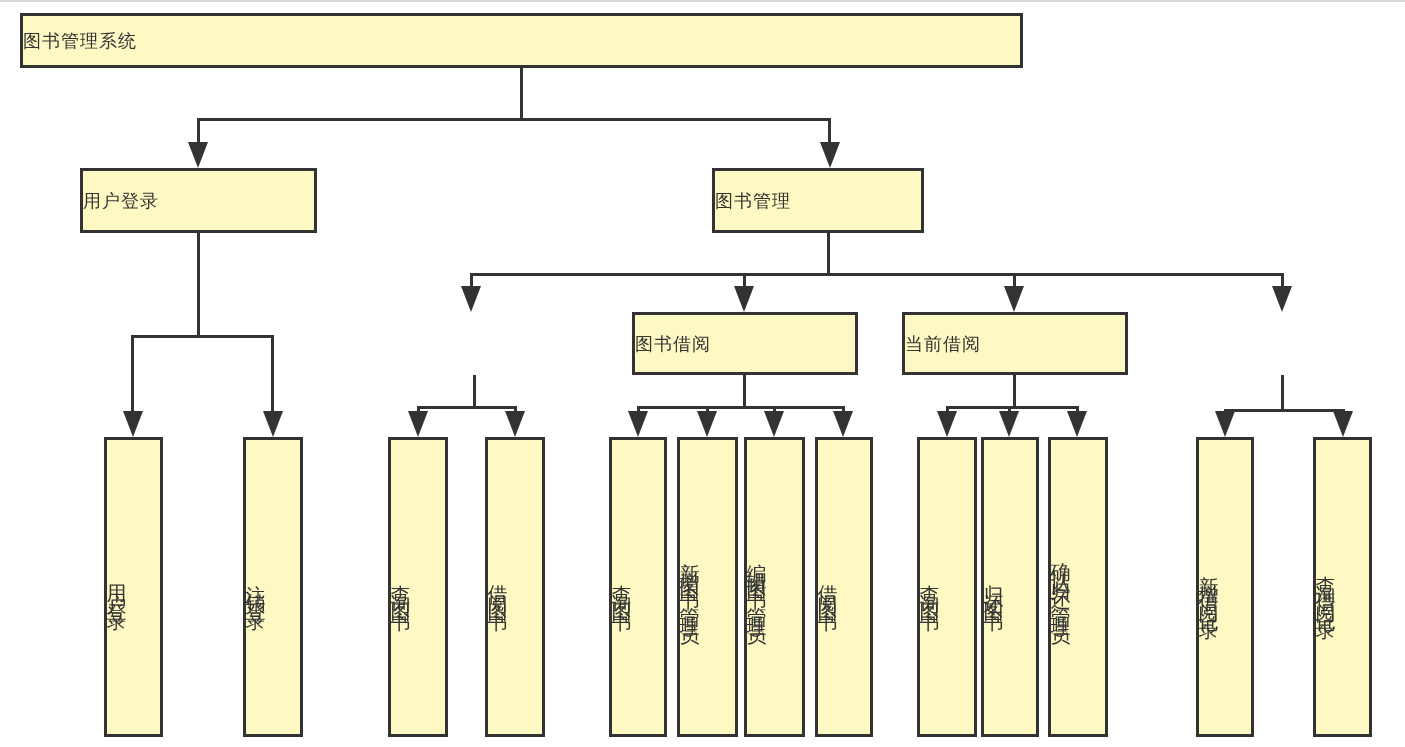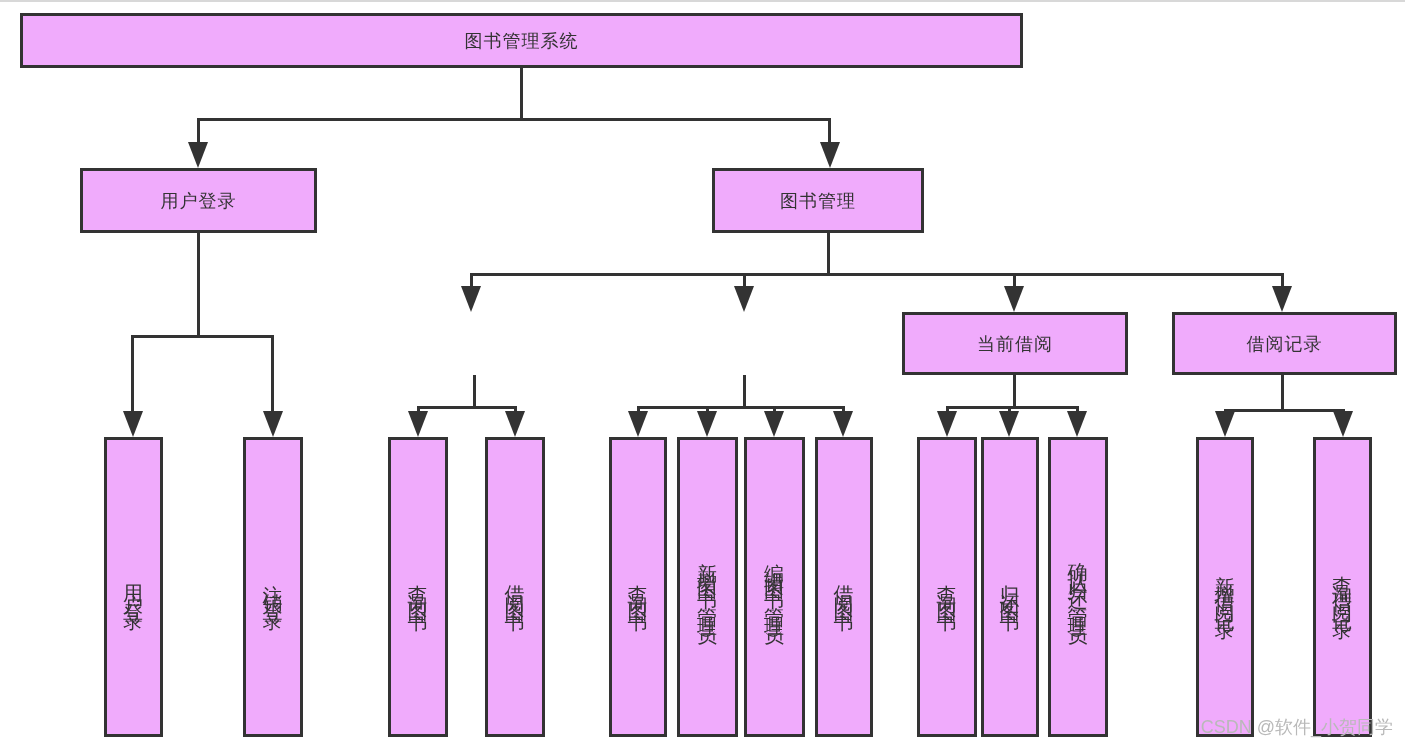--- a/index.html
+++ b/index.html
@@ -16,24 +16,23 @@
     font-family:"Liberation Sans","DejaVu Sans",sans-serif;
   }
   .top-strip{
     position:absolute;left:0;top:0;width:1405px;height:2px;
     background:#d8d8d8;
   }
   .node{
     position:absolute;
     box-sizing:border-box;
     border:3px solid var(--line);
-    background:#f0abfc;
+    background:#fef9c3;
     display:flex;
     align-items:center;
-    justify-content:center;
     color:var(--text);
   }
   .node.h span{
     font-size:18px;
     letter-spacing:1px;
     white-space:nowrap;
   }
   .node.v span{
     writing-mode:vertical-rl;
     text-orientation:mixed;
@@ -61,21 +60,20 @@
     color:var(--wm);
     z-index:5;
     white-space:nowrap;
   }
 </style>
 </head>
 <body>
 
 <div id="stage">
   <div class="top-strip"></div>
-  <div class="watermark">CSDN @软件_小贺同学</div>
 <div class="cline" style="left: 520px; top: 68px; width: 3px; height: 52px;"></div>
     <div class="cline" style="left: 198px; top: 118px; width: 633px; height: 3px;"></div>
     <div class="cline" style="left: 197px; top: 118px; width: 3px; height: 34px;"></div>
     <div class="cline" style="left: 828px; top: 118px; width: 3px; height: 34px;"></div>
     <div class="cline" style="left: 197px; top: 233px; width: 3px; height: 104px;"></div>
     <div class="cline" style="left: 131px; top: 335px; width: 143px; height: 3px;"></div>
     <div class="cline" style="left: 131px; top: 335px; width: 3px; height: 86px;"></div>
     <div class="cline" style="left: 271px; top: 335px; width: 3px; height: 86px;"></div>
     <div class="cline" style="left: 827px; top: 233px; width: 3px; height: 42px;"></div>
     <div class="cline" style="left: 470px; top: 273px; width: 814px; height: 3px;"></div>
@@ -123,25 +121,25 @@
     <div class="arrowhead" style="left: 1333px; top: 411px;"></div>
     <div class="node h" style="left: 20px; top: 13px; width: 1003px; height: 55px;">
       <span>图书管理系统</span>
     </div>
     <div class="node h" style="left: 80px; top: 168px; width: 237px; height: 65px;">
       <span>用户登录</span>
     </div>
     <div class="node h" style="left: 712px; top: 168px; width: 212px; height: 65px;">
       <span>图书管理</span>
     </div>
+    <div class="node h" style="left: 632px; top: 312px; width: 226px; height: 63px;">
+      <span>图书借阅</span>
+    </div>
     <div class="node h" style="left: 902px; top: 312px; width: 226px; height: 63px;">
       <span>当前借阅</span>
-    </div>
-    <div class="node h" style="left: 1172px; top: 312px; width: 225px; height: 63px;">
-      <span>借阅记录</span>
     </div>
     <div class="node v" style="left: 104px; top: 437px; width: 59px; height: 300px;">
       <span>用户登录</span>
     </div>
     <div class="node v" style="left: 243px; top: 437px; width: 60px; height: 300px;">
       <span>注销登录</span>
     </div>
     <div class="node v" style="left: 388px; top: 437px; width: 60px; height: 300px;">
       <span>查询图书</span>
     </div>

